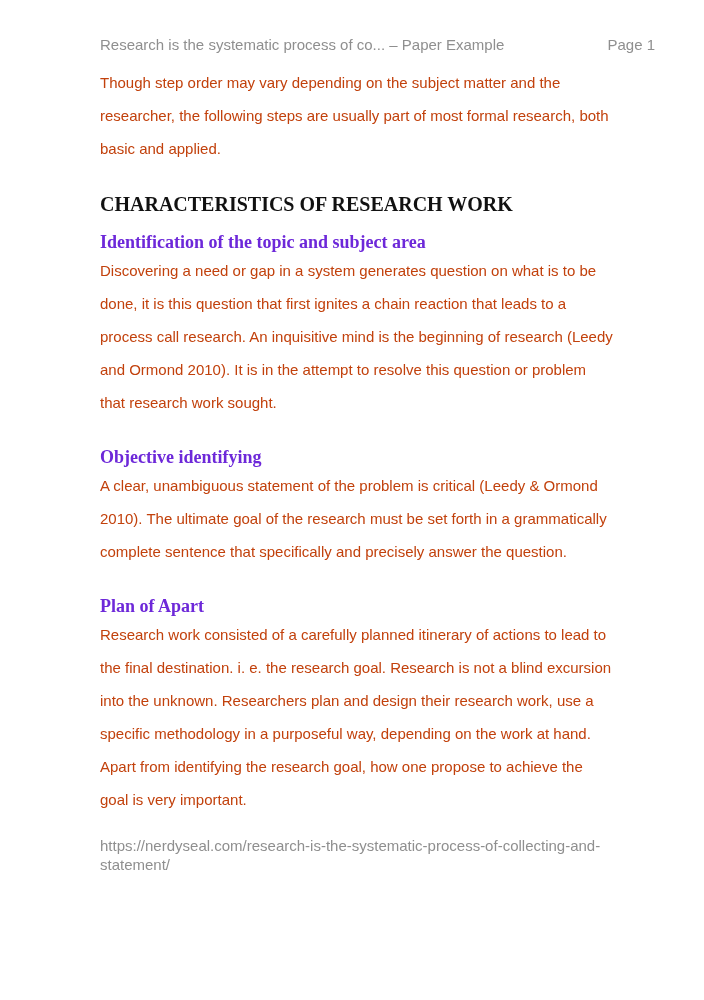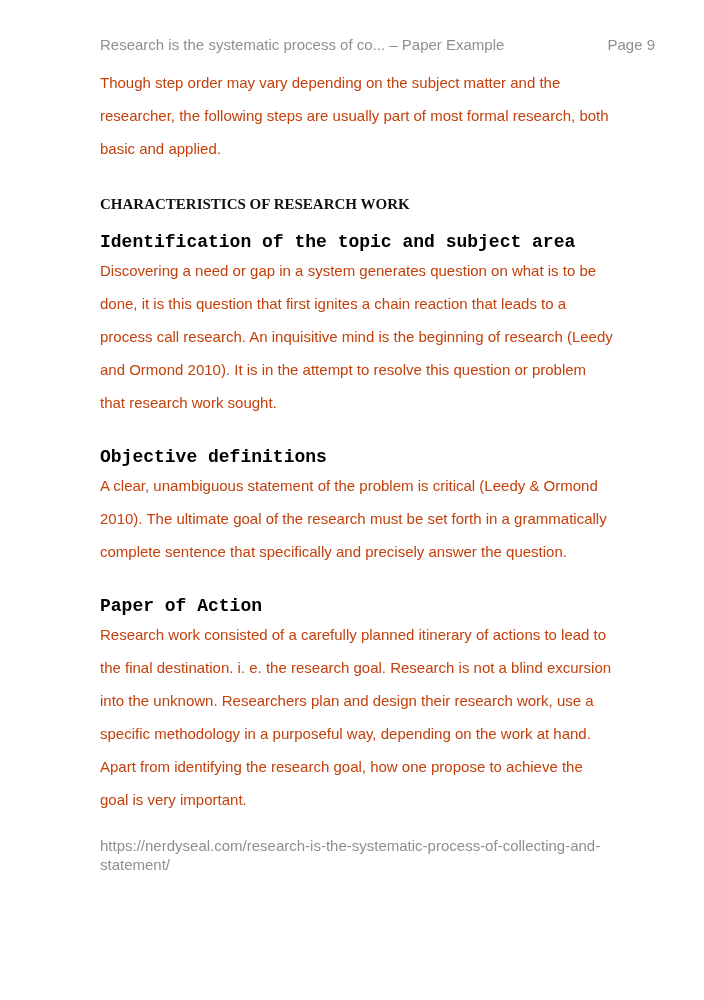--- a/index.html
+++ b/index.html
@@ -28,75 +28,75 @@
     margin: 0 0 18px 0;
     font-size: 15px;
     line-height: 33px;
     color: #c2410c;
     white-space: pre-line;
     width: 585px;
   }
   h1.sec {
     font-family: "Liberation Serif", serif;
     font-weight: 700;
-    font-size: 15px;
+    font-size: 20px;
     line-height: 26px;
     color: #111111;
     margin: 8px 0 13px 0;
     white-space: nowrap;
   }
   h2.sub {
-    font-family: Liberation Mono, monospace;
+    font-family: Liberation Serif, serif;
     font-weight: 700;
     font-size: 18px;
     line-height: 24px;
-    color: #000000;
+    color: #6d28d9;
     margin: 8px 0 0 0;
     white-space: nowrap;
   }
   h2.sub.first { margin-top: 0; }
   .doc-footer {
     margin: 2px 0 0 0;
     font-size: 15px;
     line-height: 19px;
     color: #8f8f8f;
     white-space: pre-line;
     width: 585px;
   }
 </style>
 </head>
 <body>
 
 <div class="page">
 
   <div class="doc-header">
     <span>Research is the systematic process of co... – Paper Example</span>
-    <span>Page 9</span>
+    <span>Page 1</span>
   </div>
 
   <p class="body">Though step order may vary depending on the subject matter and the
 researcher, the following steps are usually part of most formal research, both
 basic and applied.</p>
 
 
   <h1 class="sec">CHARACTERISTICS OF RESEARCH WORK</h1>
 
   <h2 class="sub first">Identification of the topic and subject area</h2>
   <p class="body">Discovering a need or gap in a system generates question on what is to be
 done, it is this question that first ignites a chain reaction that leads to a
 process call research. An inquisitive mind is the beginning of research (Leedy
 and Ormond 2010). It is in the attempt to resolve this question or problem
 that research work sought.</p>
 
-  <h2 class="sub">Objective definitions</h2>
+  <h2 class="sub">Objective identifying</h2>
   <p class="body">A clear, unambiguous statement of the problem is critical (Leedy &amp; Ormond
 2010). The ultimate goal of the research must be set forth in a grammatically
 complete sentence that specifically and precisely answer the question.</p>
 
-  <h2 class="sub">Paper of Action</h2>
+  <h2 class="sub">Plan of Apart</h2>
   <p class="body">Research work consisted of a carefully planned itinerary of actions to lead to
 the final destination. i. e. the research goal. Research is not a blind excursion
 into the unknown. Researchers plan and design their research work, use a
 specific methodology in a purposeful way, depending on the work at hand.
 Apart from identifying the research goal, how one propose to achieve the
 goal is very important.</p>
 
   <div class="doc-footer">https://nerdyseal.com/research-is-the-systematic-process-of-collecting-and-
 statement/</div>
 

